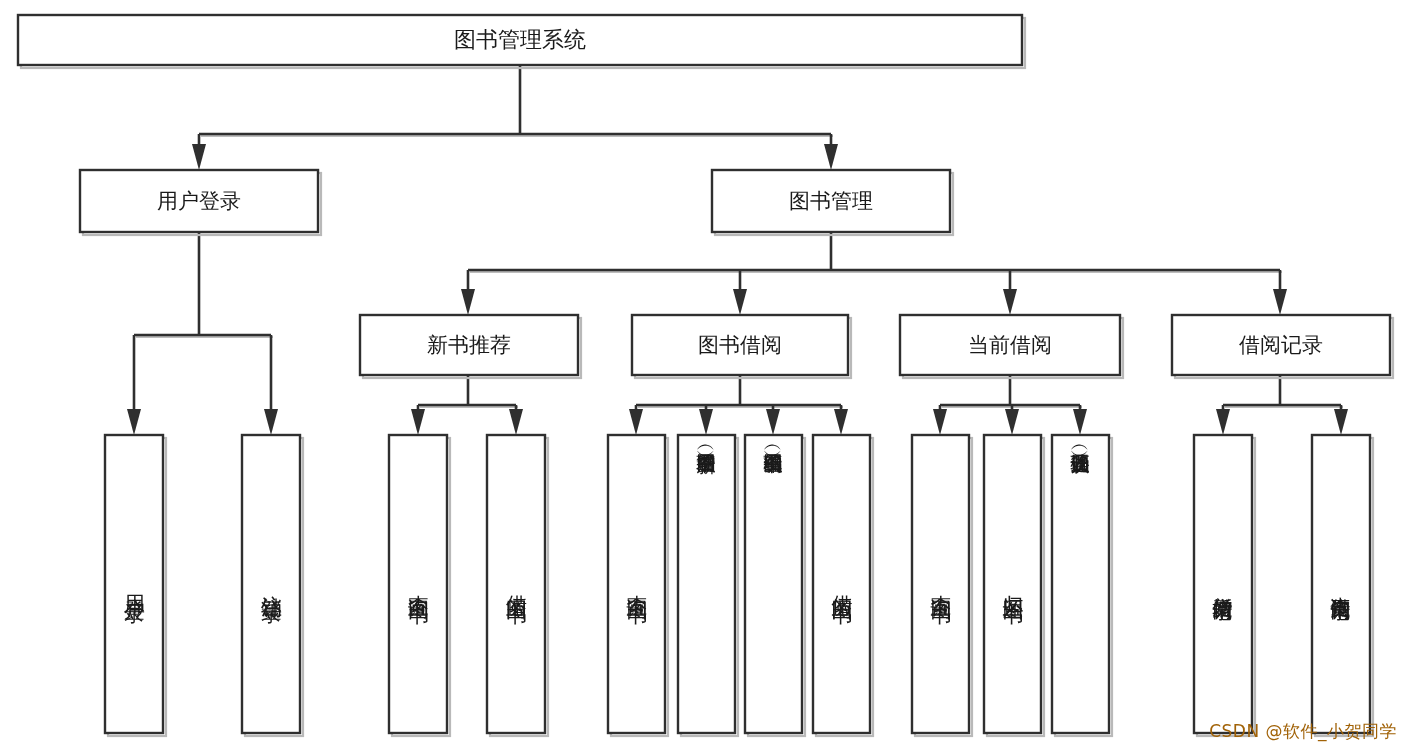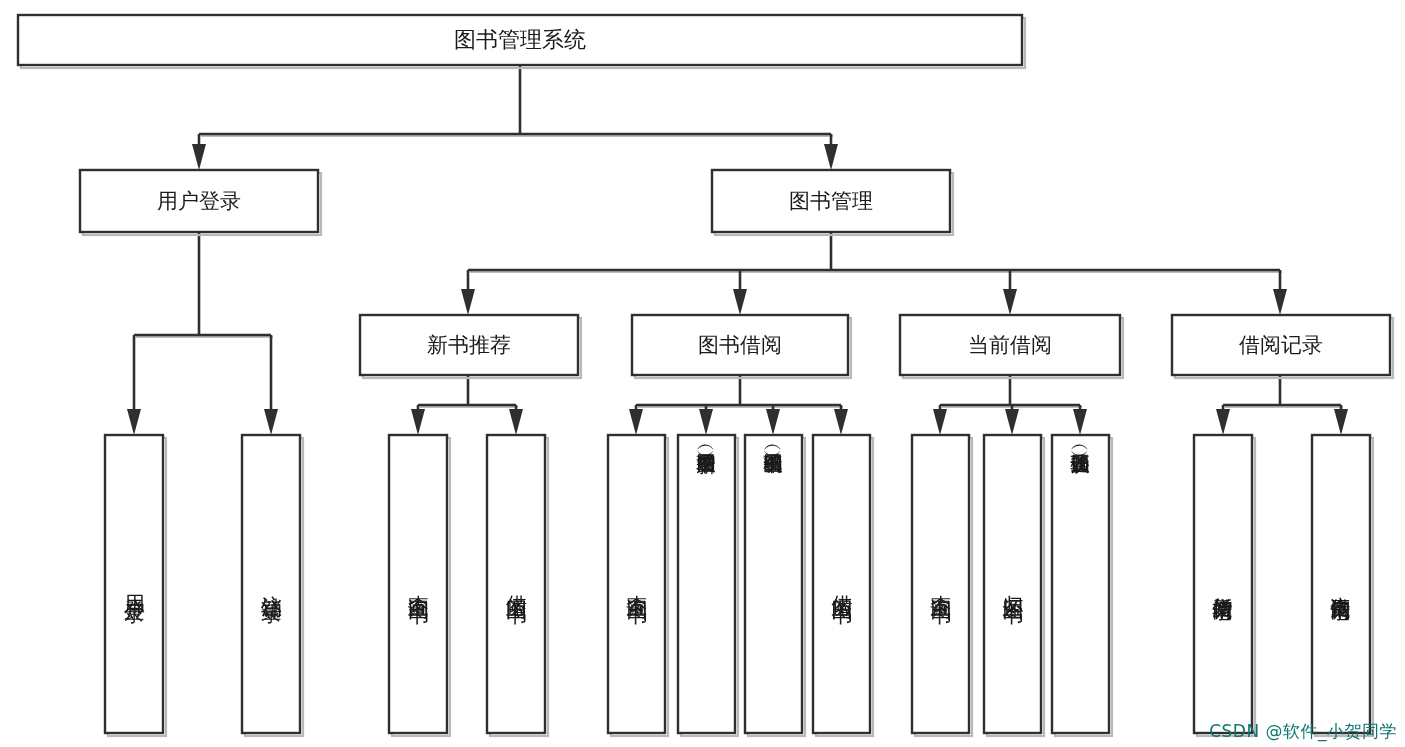--- a/index.html
+++ b/index.html
@@ -60,21 +60,21 @@
     color:#1a1a1a;
     white-space:nowrap;
     font-family:"DejaVu Sans","Liberation Sans",sans-serif;
   }
 
   #watermark{
     position:absolute;
     right:8px;
     bottom:4px;
     font-size:17px;
-    color:#0f766e;
+    color:#a16207;
     letter-spacing:0.5px;
     white-space:nowrap;
     font-family:"DejaVu Sans","Liberation Sans",sans-serif;
   }
 </style>
 </head>
 <body>
 
 <div id="diagram-root">
 

